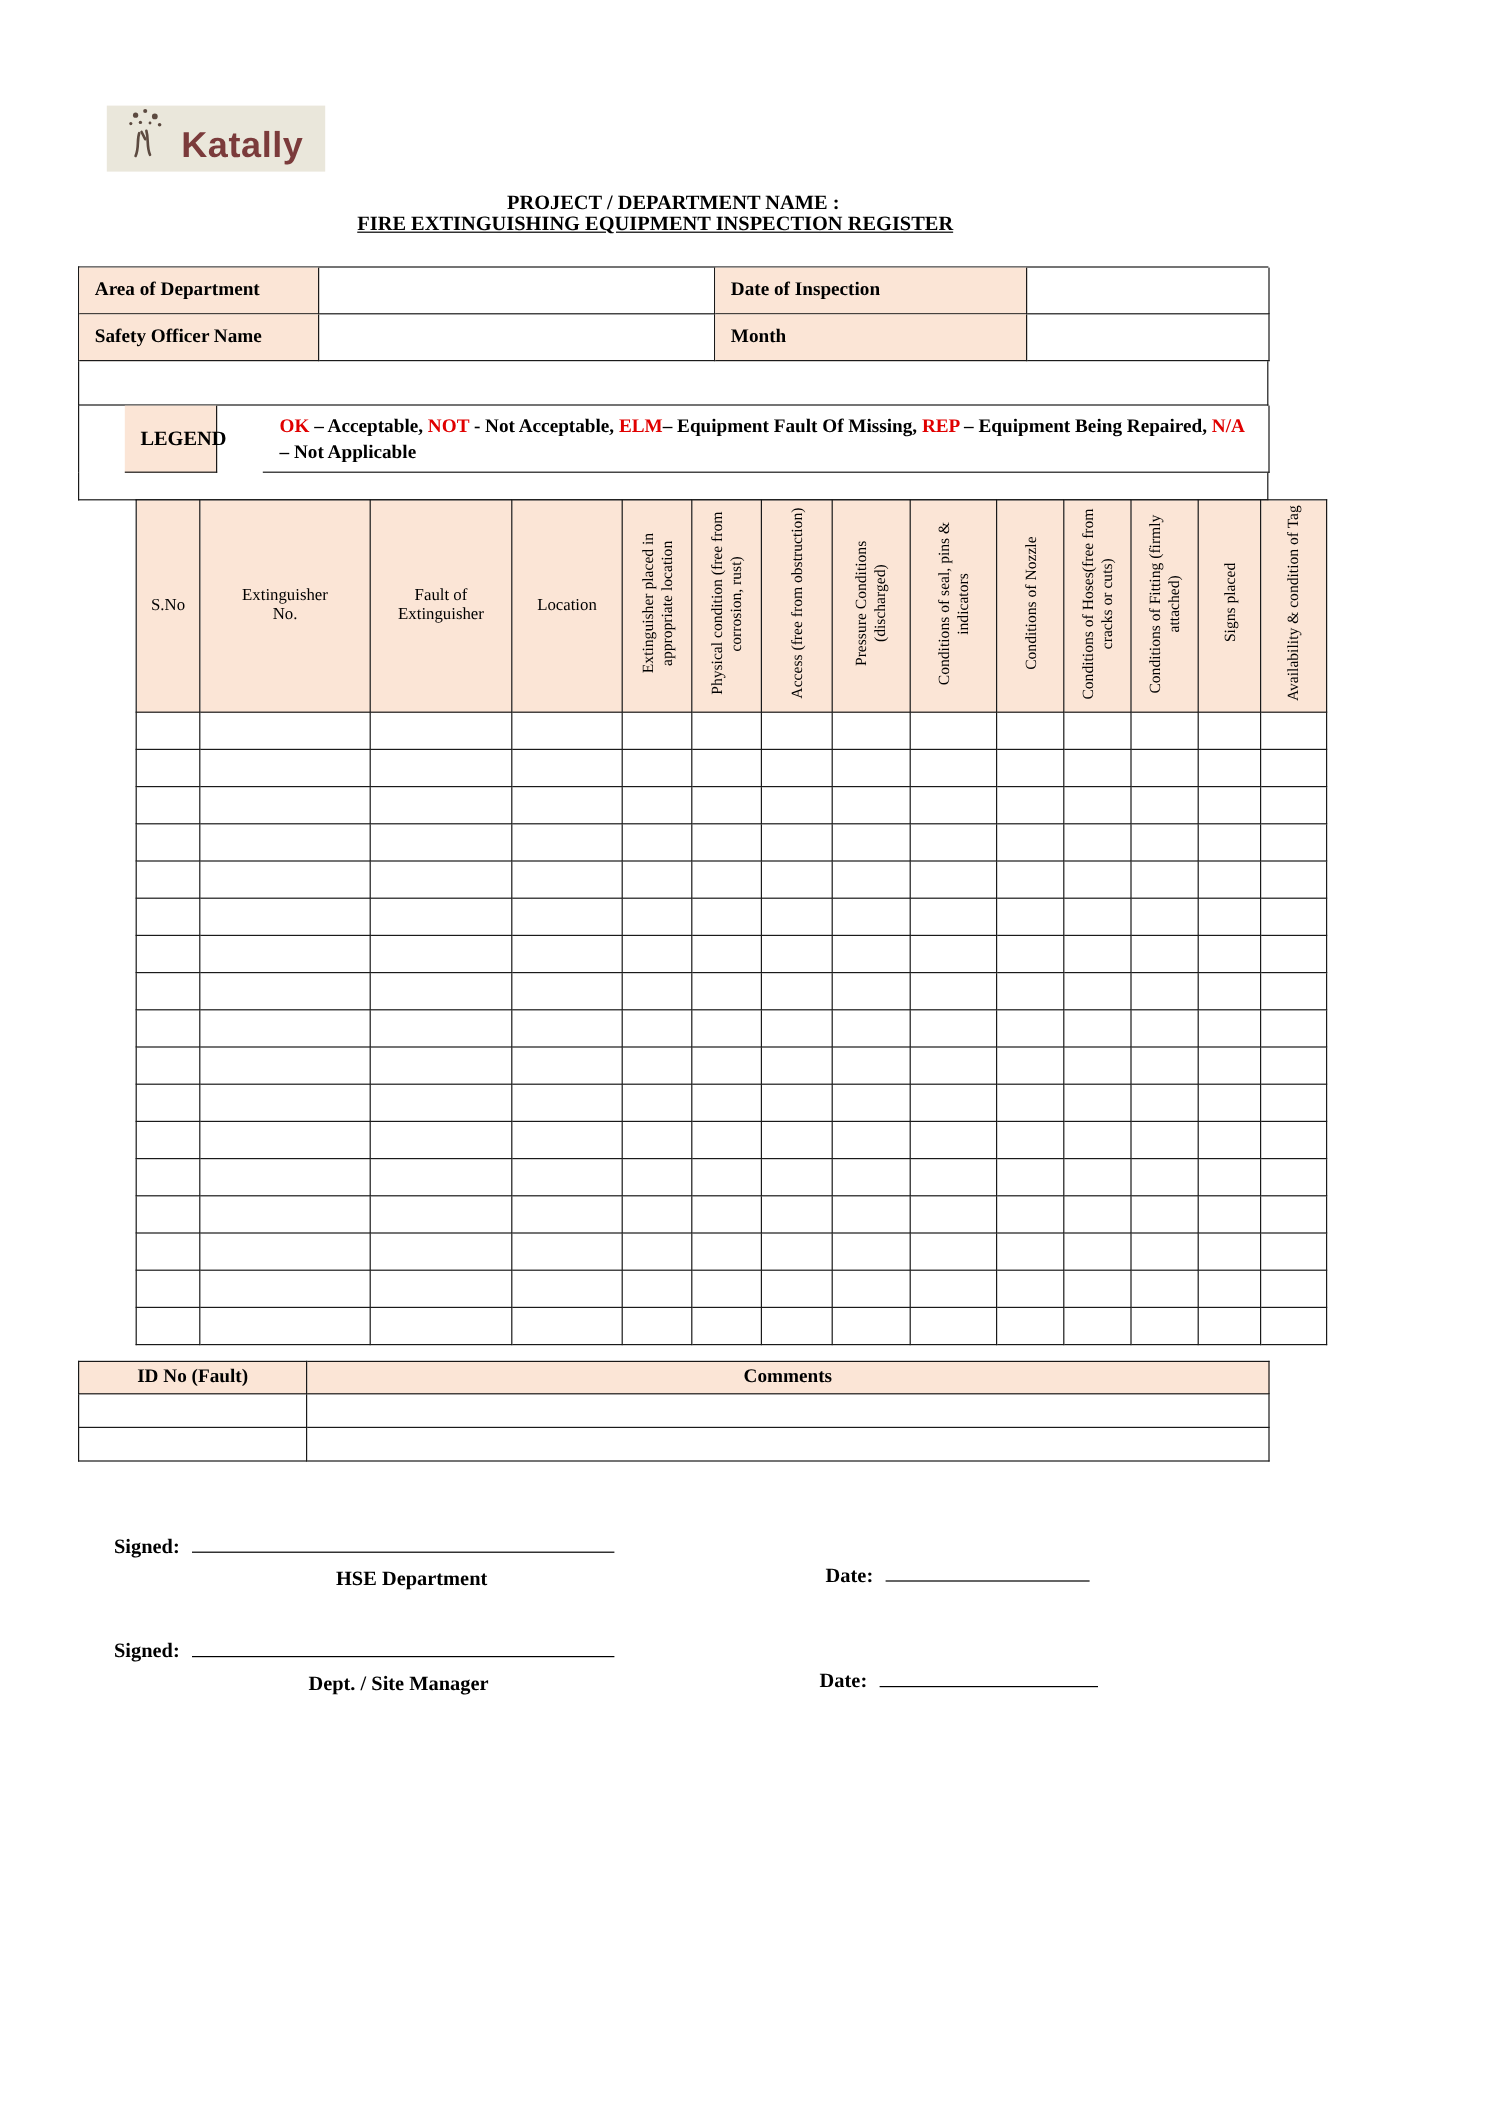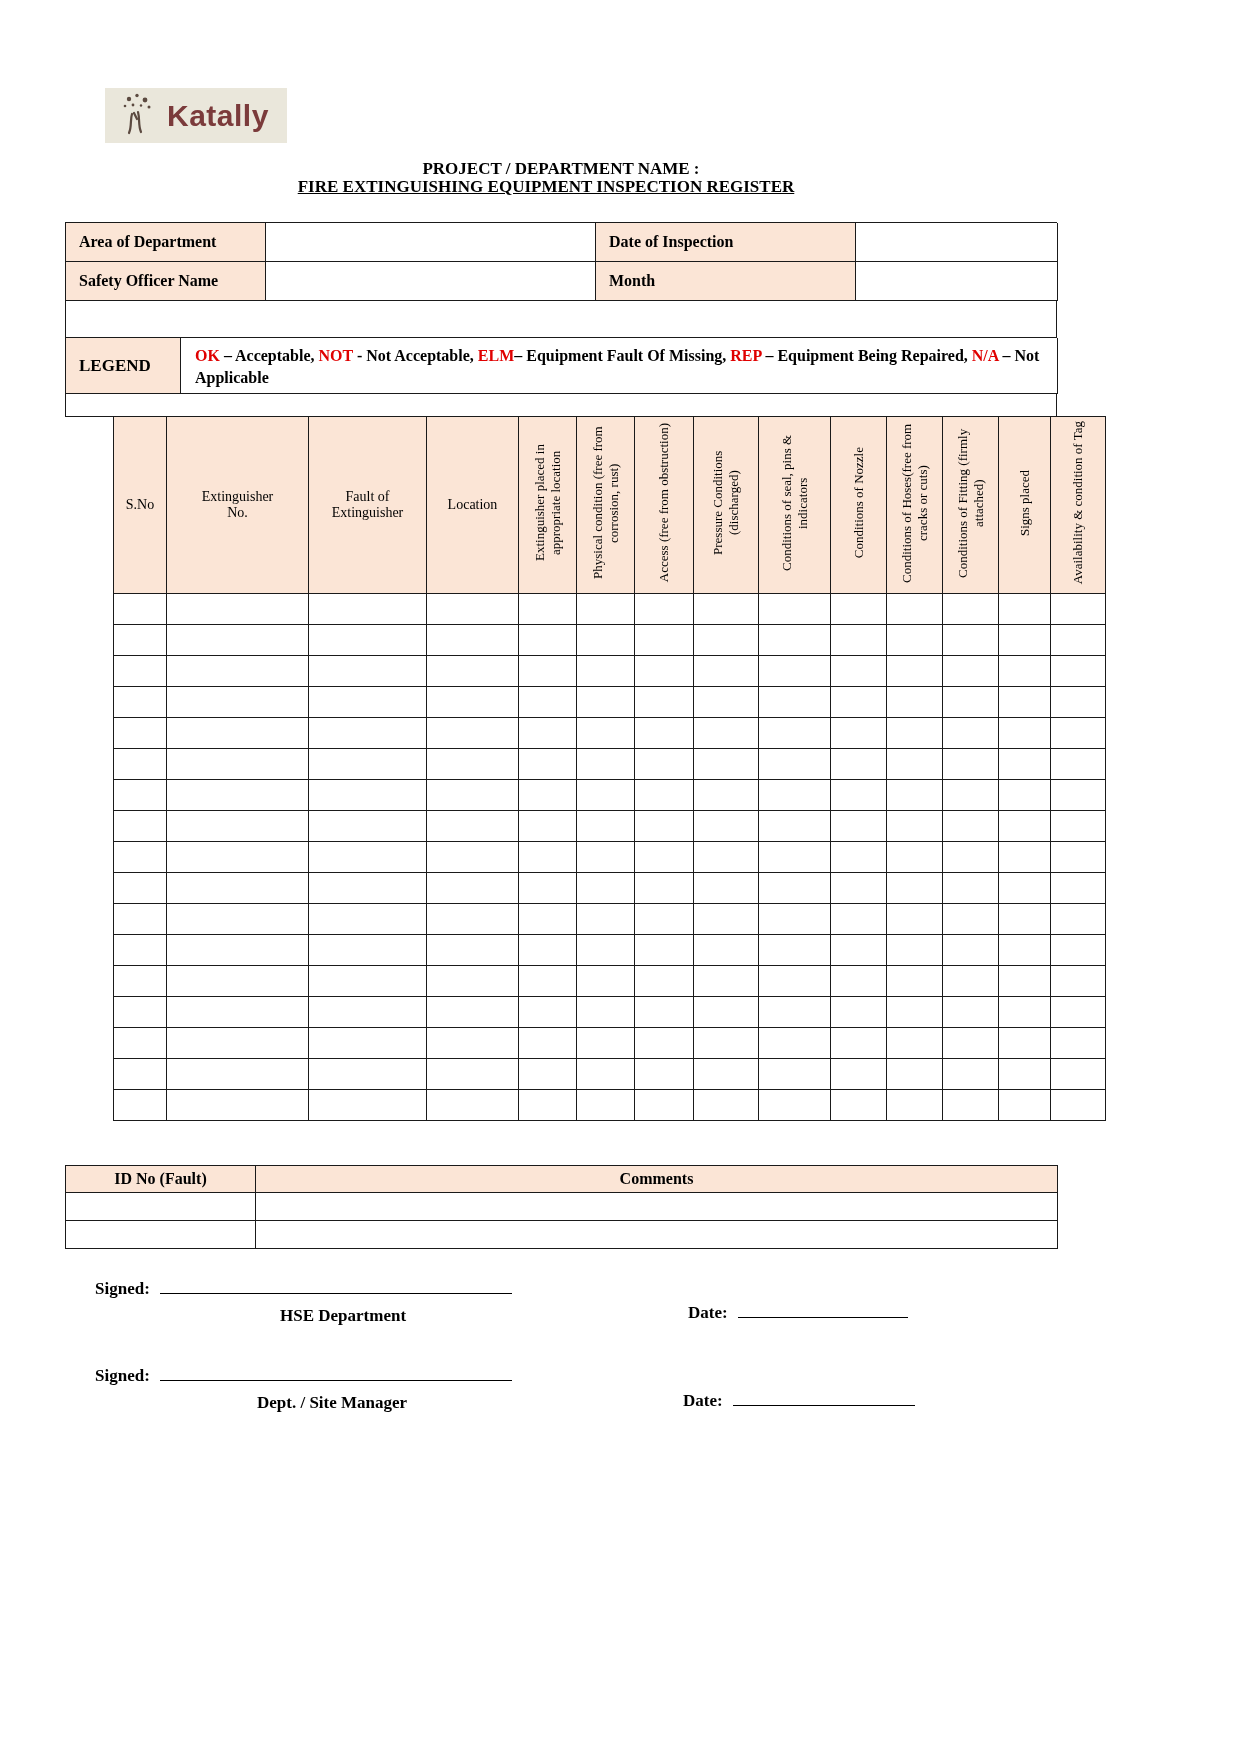--- a/index.html
+++ b/index.html
@@ -12,23 +12,23 @@
   *{box-sizing:border-box;margin:0;padding:0;}
   html,body{background:#fff;}
   body{
     width:1240px;height:1755px;position:relative;
     font-family:"Liberation Serif",serif;color:#000;overflow:hidden;
   }
   .abs{position:absolute;}
 
   
   .logo{
-    left:105px;top:88px;width:182px;height:55px;
+    left:89px;top:88px;width:182px;height:55px;
     background:var(--logo-bg);
-    display:flex;align-items:center;gap:8px;padding:4px 12px;
+    display:flex;align-items:flex-end;gap:8px;padding:4px 12px;
   }
   .logo-text{
     font-family:"Liberation Sans",sans-serif;font-weight:bold;
     font-size:30px;color:var(--logo-text);letter-spacing:.5px;
   }
 
   
   .project-line{left:65px;top:135px;width:992px;text-align:center;font-weight:bold;font-size:17px;margin-top:24px;}
   .doc-title{left:50px;top:177px;width:992px;text-align:center;font-weight:bold;font-size:17px;text-decoration:underline;}
 
@@ -41,21 +41,21 @@
   .info-grid>div{
     border-right:1px solid var(--bd);border-bottom:1px solid var(--bd);
     height:39px;display:flex;align-items:center;padding:0 13px;
     font-weight:bold;font-size:16px;
   }
   .fill{background:var(--peach);}
   .spacer-row{border-left:1px solid var(--bd);border-right:1px solid var(--bd);border-bottom:1px solid var(--bd);}
   .sp1{height:37px;}
   .sp2{height:23px;}
   .legend-grid{display:grid;grid-template-columns:115px 877px;border-left:1px solid var(--bd);}
-  .legend-grid>div{border-right:1px solid var(--bd);border-bottom:1px solid var(--bd);}
+  .legend-grid>div{border-right:1px solid var(--bd);border-bottom:1px solid var(--bd);margin-left:38px;}
   .legend-label{
     background:var(--peach);display:flex;align-items:center;justify-content:flex-start;
     padding-left:13px;font-weight:bold;font-size:17px;height:56px;
   }
   .legend-text{
     padding:7px 14px;font-weight:bold;font-size:16px;line-height:1.35;height:56px;
   }
   .legend-text .red{color:var(--red);}
 
   
@@ -70,21 +70,21 @@
   #main-table thead th:nth-child(2){padding:0 26px;}
   #main-table thead th.vert{padding:0 2px;}
   #main-table thead th.vert span{
     writing-mode:vertical-rl;transform:rotate(180deg);
     display:inline-block;max-height:170px;line-height:1.22;font-size:13px;
   }
   #main-table tbody td{height:31px;background:#fff;}
 
   
   #fault-table{
-    position:absolute;left:65px;top:1165px;width:992px;
+    position:absolute;left:65px;top:1134px;width:992px;
     border-collapse:collapse;table-layout:fixed;
   }
   #fault-table th{
     background:var(--peach);border:1px solid var(--bd);
     font-size:16px;font-weight:bold;height:27px;text-align:center;
   }
   #fault-table td{border:1px solid var(--bd);height:28px;background:#fff;}
 
   
   .sig-row{position:absolute;font-weight:bold;font-size:17px;white-space:nowrap;}

